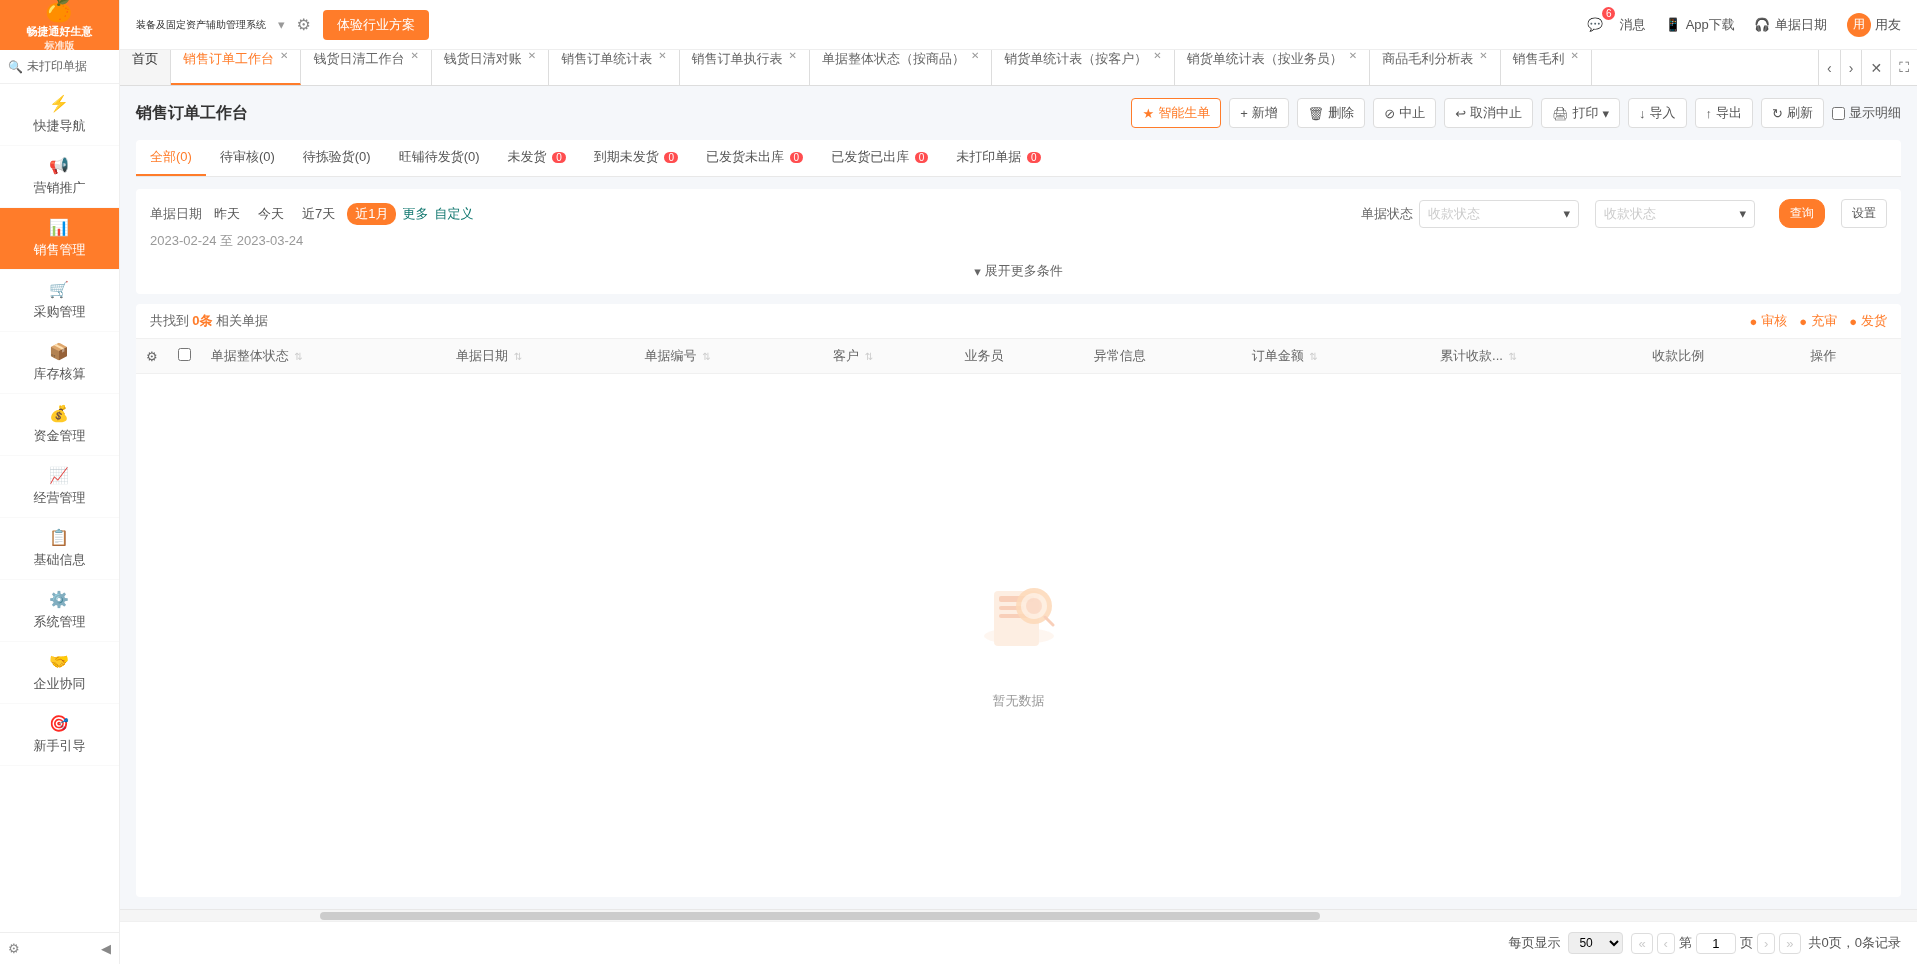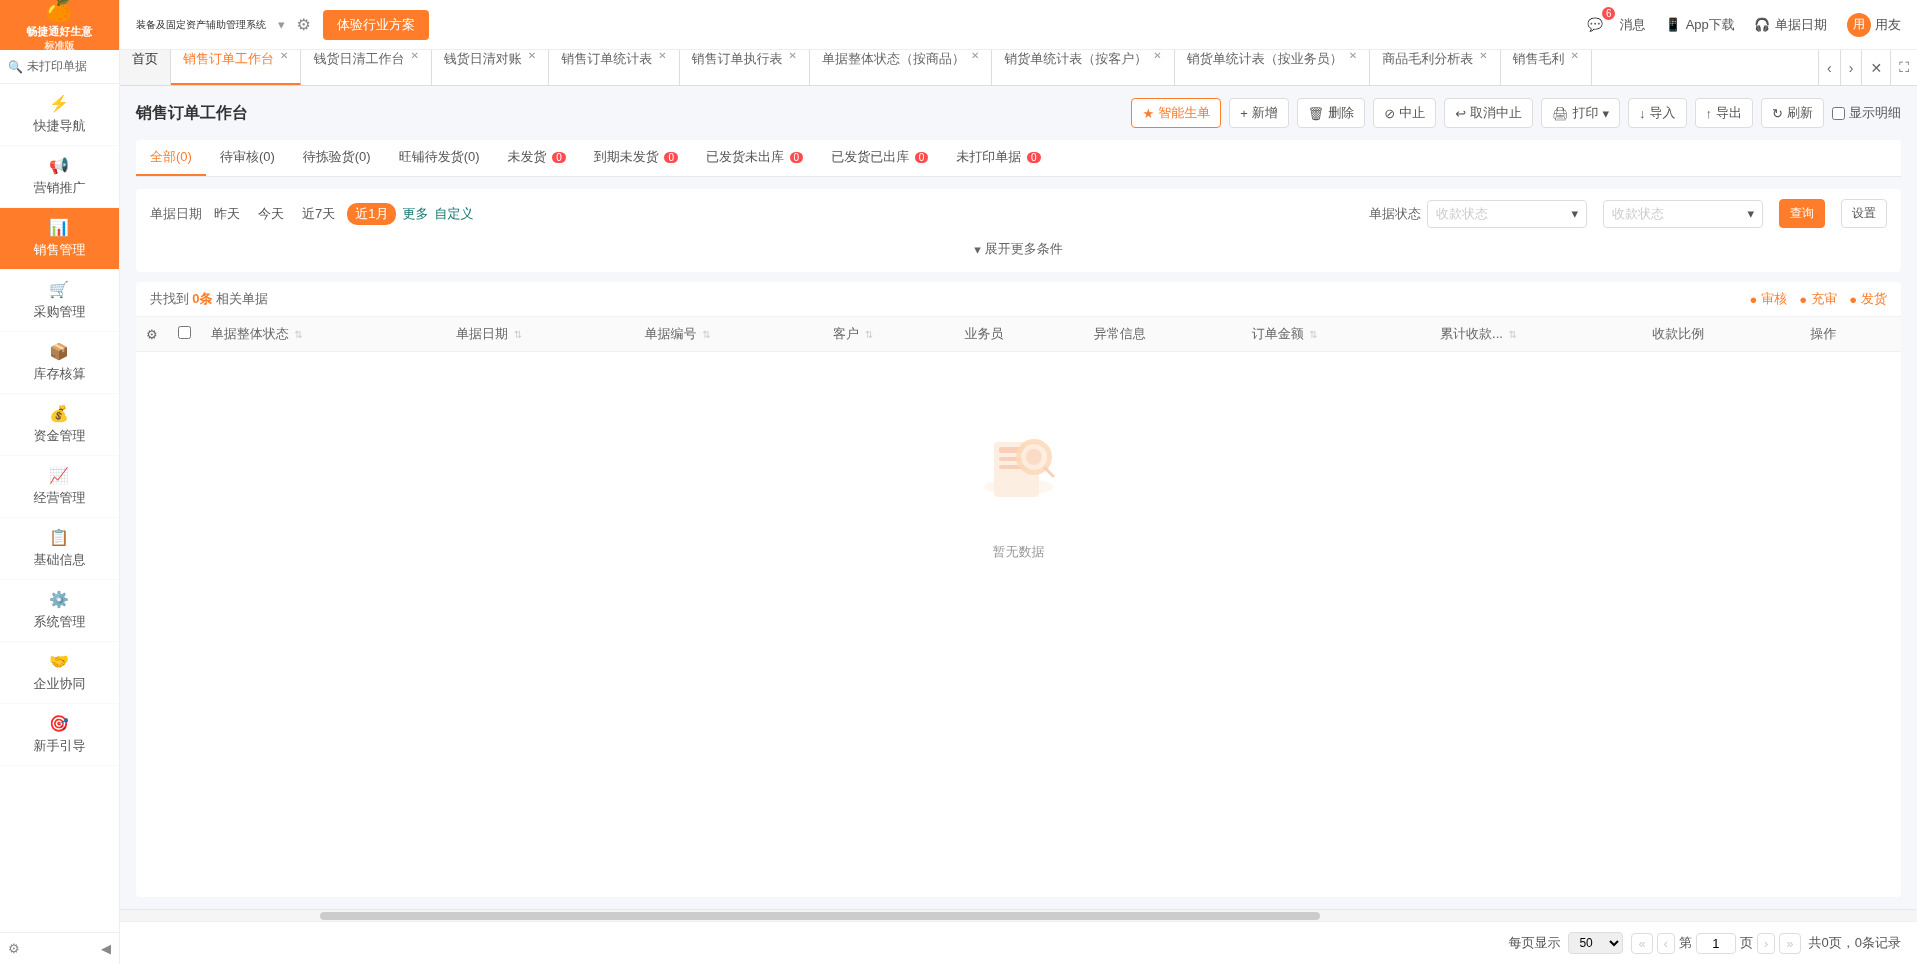--- a/index.html
+++ b/index.html
@@ -69,21 +69,21 @@
     .table-actions { display: flex; gap: 12px; }
     .table-action { display: flex; align-items: center; gap: 4px; cursor: pointer; font-size: 12px; }
     .table-action.audit { color: #ff7c2a; }
     .table-action.cancel { color: #ff7c2a; }
     .table-action.ship { color: #ff7c2a; }
     table { width: 100%; border-collapse: collapse; font-size: 12px; }
     thead tr { background: #fafafa; }
     th { padding: 8px 10px; text-align: left; color: #666; font-weight: 500; border-bottom: 1px solid #f0f0f0; white-space: nowrap; }
     th.sortable { cursor: pointer; }
     .th-sort { font-size: 10px; color: #ccc; margin-left: 2px; }
-    .empty-state { flex: 1; display: flex; flex-direction: column; align-items: center; justify-content: flex-start; padding: 60px 0; }
+    .empty-state { flex: 1; display: flex; flex-direction: column; align-items: center; justify-content: center; padding: 60px 0; }
     .empty-icon { font-size: 80px; margin-bottom: 12px; opacity: 0.6; }
     .empty-text { color: #999; font-size: 13px; }
     
     
     .pagination { display: flex; align-items: center; justify-content: flex-end; padding: 10px 16px; background: #fff; border-top: 1px solid #f0f0f0; gap: 8px; font-size: 12px; color: #555; }
     .page-size-select { border: 1px solid #ddd; border-radius: 4px; padding: 2px 6px; font-size: 12px; }
     .page-nav { display: flex; align-items: center; gap: 4px; }
     .page-nav-btn { padding: 2px 6px; border: 1px solid #ddd; border-radius: 4px; cursor: pointer; background: #fff; color: #666; }
     .page-nav-btn.disabled { color: #ccc; cursor: not-allowed; }
     .page-input { border: 1px solid #ddd; border-radius: 4px; width: 40px; text-align: center; padding: 2px 4px; }
@@ -352,22 +352,25 @@
               <span style="color:#ccc;">收款状态</span>
               <span>▾</span>
             </div>
           </div>
           <div class="filter-item">
             <div class="filter-select" style="min-width:160px;">
               <span style="color:#ccc;">收款状态</span>
               <span>▾</span>
             </div>
           </div>
-          <button class="toolbar-btn primary" style="">查询</button>
+          <button class="toolbar-btn primary" style="margin-left:8px;border-radius:11px;">查询</button>
           <button class="toolbar-btn">设置</button>
+        </div>
+        <div class="filter-date-range">
+          <span>2023-02-24 至 2023-03-24</span>
         </div>
         <div class="expand-btn">
           <span>▾</span>
           <span>展开更多条件</span>
         </div>
       </div>
 
       <div class="table-container">
         <div class="table-header-bar">
           <div class="result-count">

